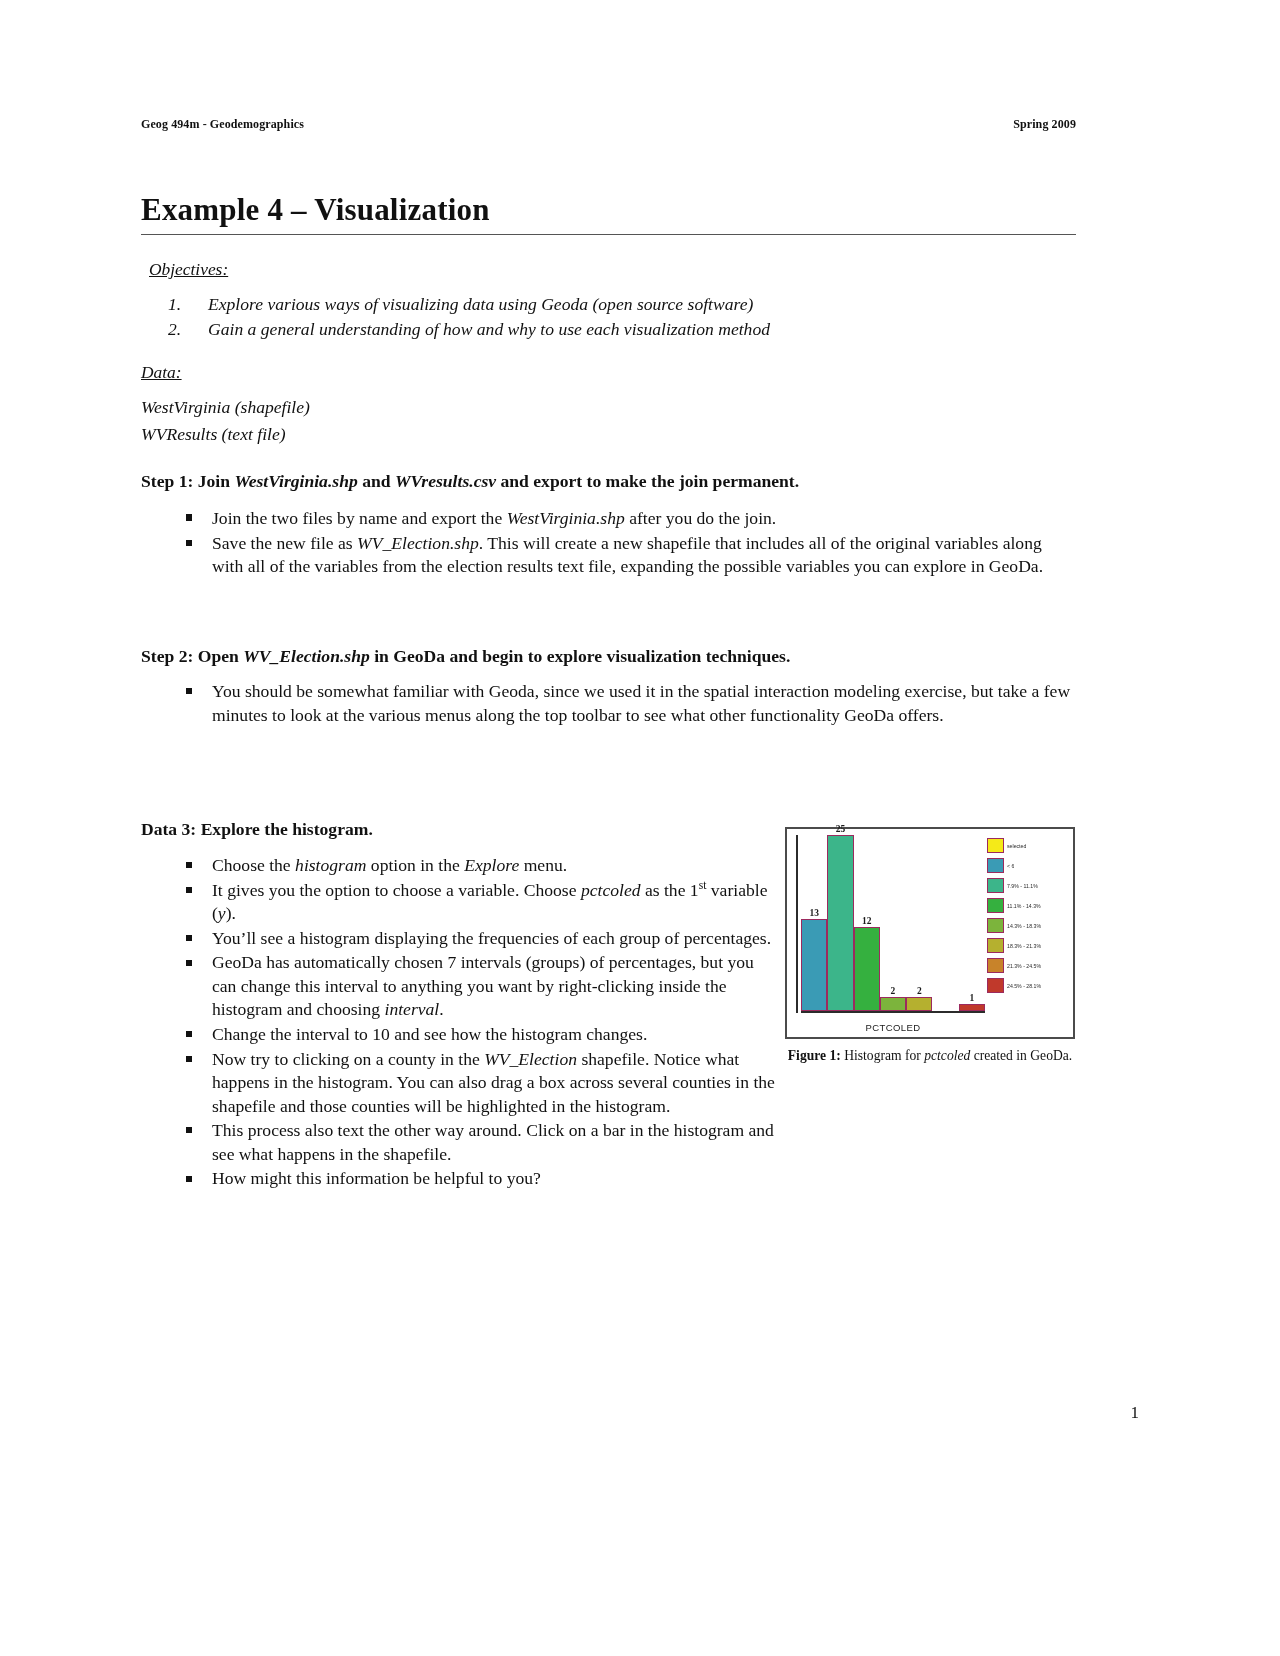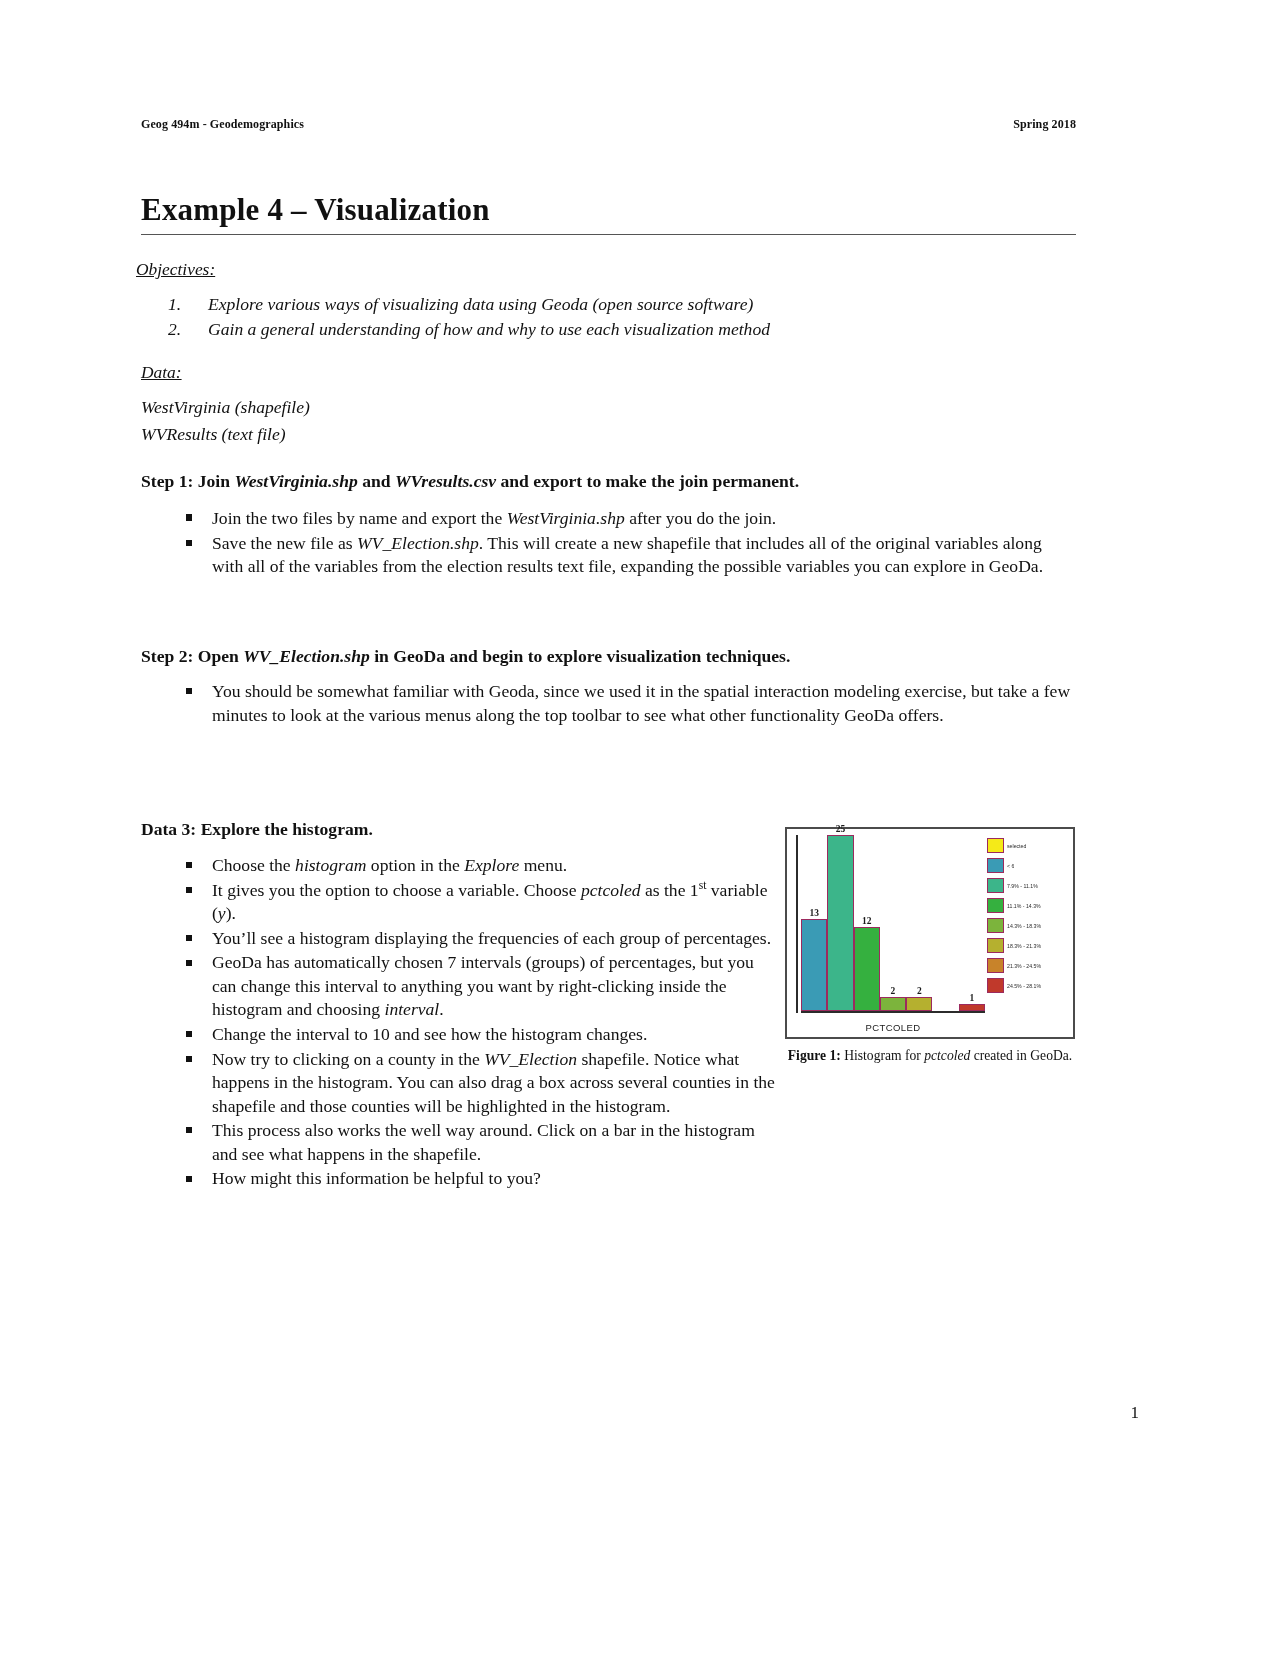--- a/index.html
+++ b/index.html
@@ -133,29 +133,29 @@
     font-size:17px;
   }
 </style>
 </head>
 <body>
 
 <div class="page">
 
   <div class="runhead">
     <span>Geog 494m - Geodemographics</span>
-    <span>Spring 2018</span>
+    <span>Spring 2009</span>
   </div>
 
   <div class="title-wrap">
     <h1 class="title">Example 4 – Visualization</h1>
     <div class="title-rule"></div>
   </div>
 
-  <div class="blk lbl-underline" style="left:136px; top:258px;">Objectives:</div>
+  <div class="blk lbl-underline" style="left:149px; top:258px;">Objectives:</div>
 
   <ul class="obj-list" id="objectives-list">
       <li>
         <span class="obj-num">1.</span>
         <span>Explore various ways of visualizing data using Geoda (open source software)</span>
       </li>
       <li>
         <span class="obj-num">2.</span>
         <span>Gain a general understanding of how and why to use each visualization method</span>
       </li>
@@ -179,21 +179,21 @@
     </ul>
 
   <div class="step" style="top:818px;"><span>Data 3:  </span><span style="font-weight: bold;">Explore the histogram.</span></div>
   <ul class="sq" id="step-3-bullets" style="left:180px; top:854px; width:600px;">
       <li><span class="sqb"></span><span><span>Choose the </span><span style="font-style: italic;">histogram</span><span> option in the </span><span style="font-style: italic;">Explore</span><span> menu.</span></span></li>
       <li><span class="sqb"></span><span><span>It gives you the option to choose a variable.  Choose </span><span style="font-style: italic;">pctcoled</span><span> as the 1</span><sup>st</sup><span> variable (</span><span style="font-style: italic;">y</span><span>).</span></span></li>
       <li><span class="sqb"></span><span><span>You’ll see a histogram displaying the frequencies of each group of percentages.</span></span></li>
       <li><span class="sqb"></span><span><span>GeoDa has automatically chosen 7 intervals (groups) of percentages, but you can change this interval to anything you want by right-clicking inside the histogram and choosing </span><span style="font-style: italic;">interval</span><span>.</span></span></li>
       <li><span class="sqb"></span><span><span>Change the interval to 10 and see how the histogram changes.</span></span></li>
       <li><span class="sqb"></span><span><span>Now try to clicking on a county in the </span><span style="font-style: italic;">WV_Election</span><span> shapefile.  Notice what happens in the histogram.  You can also drag a box across several counties in the shapefile and those counties will be highlighted in the histogram.</span></span></li>
-      <li><span class="sqb"></span><span><span>This process also works the well way around.  Click on a bar in the histogram and see what happens in the shapefile.</span></span></li>
+      <li><span class="sqb"></span><span><span>This process also text the other way around.  Click on a bar in the histogram and see what happens in the shapefile.</span></span></li>
       <li><span class="sqb"></span><span><span>How might this information be helpful to you?</span></span></li>
     </ul>
 
   <div class="figure">
     <div class="fig-box">
       <div class="vaxis"></div>
       <div class="plot">
         <div class="bars" id="hist-bars">
             <div class="bar-cell">
               <div class="bar-val" style="bottom: calc(52% + 1px);">13</div>

